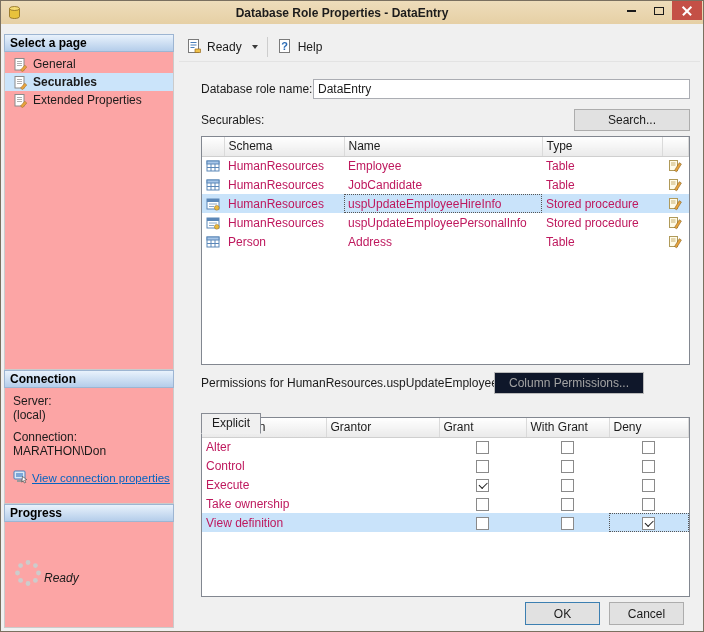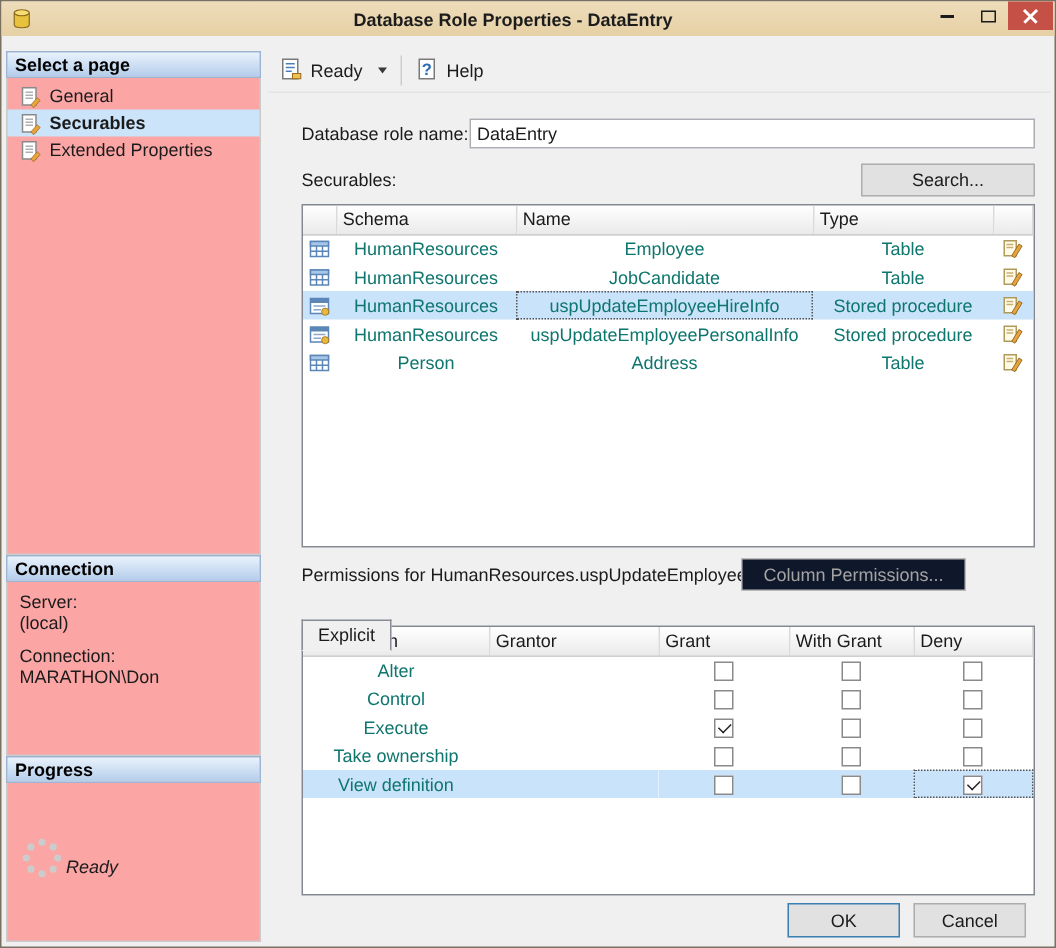--- a/index.html
+++ b/index.html
@@ -49,21 +49,21 @@
   .txt-input{flex:1;height:20px;border:1px solid #abadb3;background:#fff;font-size:12px;padding:0 4px;font-family:inherit;box-sizing:border-box;color:#1b1b1b;}
 
   .row-sec{display:flex;align-items:center;justify-content:space-between;margin-top:10px;}
   .row-sec .lbl{font-size:12px;color:#1b1b1b;}
   .btn{height:22px;background:#e1e1e1;border:1px solid #adadad;font-size:12px;font-family:inherit;color:#1b1b1b;box-sizing:border-box;cursor:default;}
   .btn-search{width:116px;}
 
   .table-wrap{margin-top:5px;height:227px;border:1px solid #828790;background:#fff;overflow:hidden;}
   table.grid{border-collapse:collapse;width:100%;table-layout:fixed;font-size:12px;}
   .grid th{font-weight:normal;text-align:left;height:19px;padding:0 4px;background:linear-gradient(#ffffff,#eaeaea);border-right:1px solid #dadada;border-bottom:1px solid #cfcfcf;box-sizing:border-box;overflow:hidden;white-space:nowrap;color:#1b1b1b;}
-  .grid td{height:19px;padding:0 4px;box-sizing:border-box;overflow:hidden;white-space:nowrap;color:#0f766e;text-align:center;}
+  .grid td{height:19px;padding:0 4px;box-sizing:border-box;overflow:hidden;white-space:nowrap;color:#be185d;}
   .grid tr.selected td{background:#c9e3fa;}
   .grid td.focus{outline:1px dotted #555;outline-offset:-1px;}
   .c-icon,.c-edit{text-align:center;padding:0 2px;}
   .c-icon .icn,.c-edit .icn{display:inline-flex;vertical-align:middle;}
 
   .row-perm{display:flex;align-items:center;margin-top:7px;}
   .row-perm .lbl{flex:1;font-size:12px;color:#1b1b1b;overflow:hidden;white-space:nowrap;}
   .btn-colperm{width:150px;margin-right:46px;color:#a3a3a3;background:#0f172a;border-color:#bababa;flex:0 0 auto;}
 
   .tabs{margin-top:2px;flex:0 0 auto;}
@@ -144,20 +144,31 @@
           </div>
         </div>
 
       <div class="sec-hdr">Connection</div>
       <div class="sec-body sb-conn">
         <div>Server:</div>
         <div>(local)</div>
         <div class="conn-gap"></div>
         <div>Connection:</div>
         <div>MARATHON\Don</div>
+        <div class="conn-link-row">
+          <span class="icn">
+            <svg width="15" height="15" viewBox="0 0 15 15">
+              <rect x="1" y="2" width="11" height="8" rx="1" fill="#dce9f6" stroke="#4a7ebb"></rect>
+              <rect x="3" y="4" width="7" height="4" fill="#7da7d8"></rect>
+              <rect x="4" y="11" width="5" height="2" fill="#9a9a9a"></rect>
+              <path d="M9.5 7.5 l4.2 3.1 -2.1 0.5 1.1 2.3 -1.3 0.6 -1.1 -2.3 -1.5 1.5 z" fill="#fff" stroke="#333" stroke-width="0.6"></path>
+            </svg>
+          </span>
+          <span class="link">View connection properties</span>
+        </div>
       </div>
 
       <div class="sec-hdr">Progress</div>
       <div class="sec-body sb-prog">
         <span class="icn">
           <svg width="30" height="30" viewBox="0 0 30 30">
             <g fill="#cccccc">
               <circle cx="15" cy="4.5" r="2.4"></circle>
                 <circle cx="22.4" cy="7.6" r="2.4"></circle>
               <circle cx="25.5" cy="15" r="2.4"></circle>

